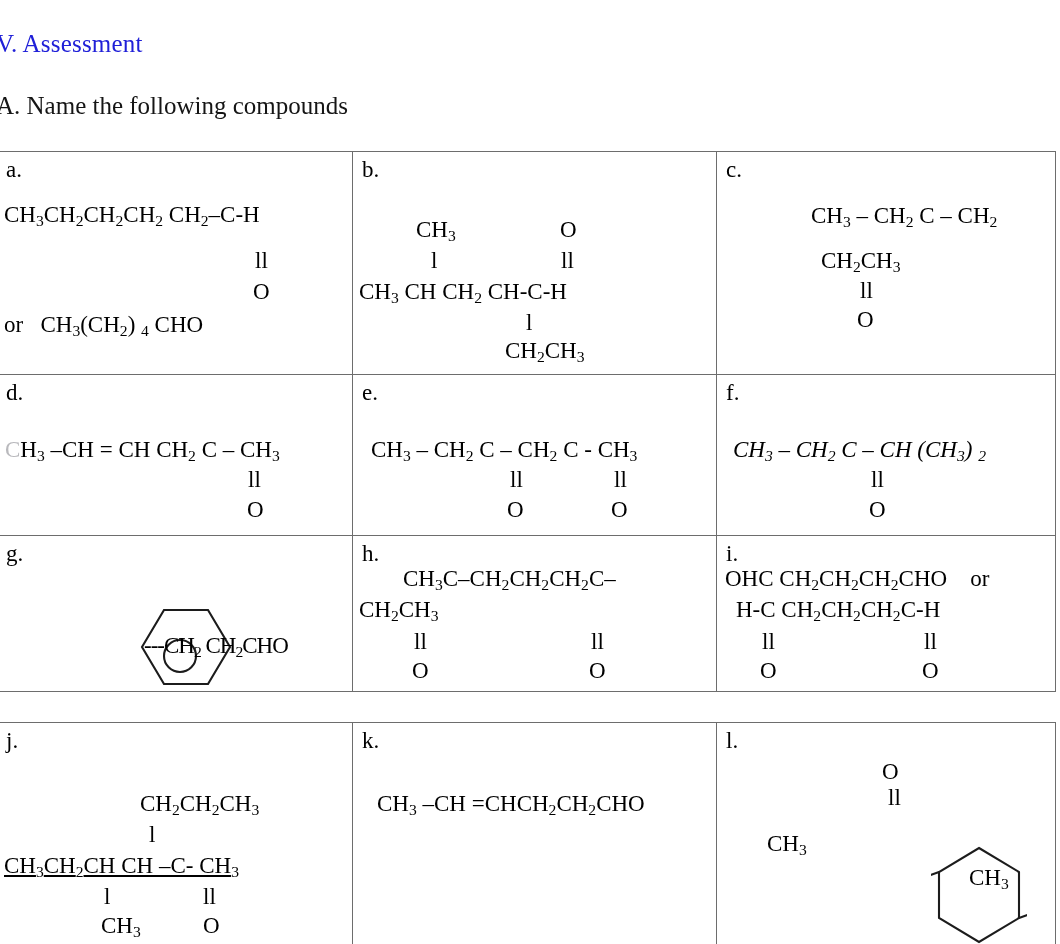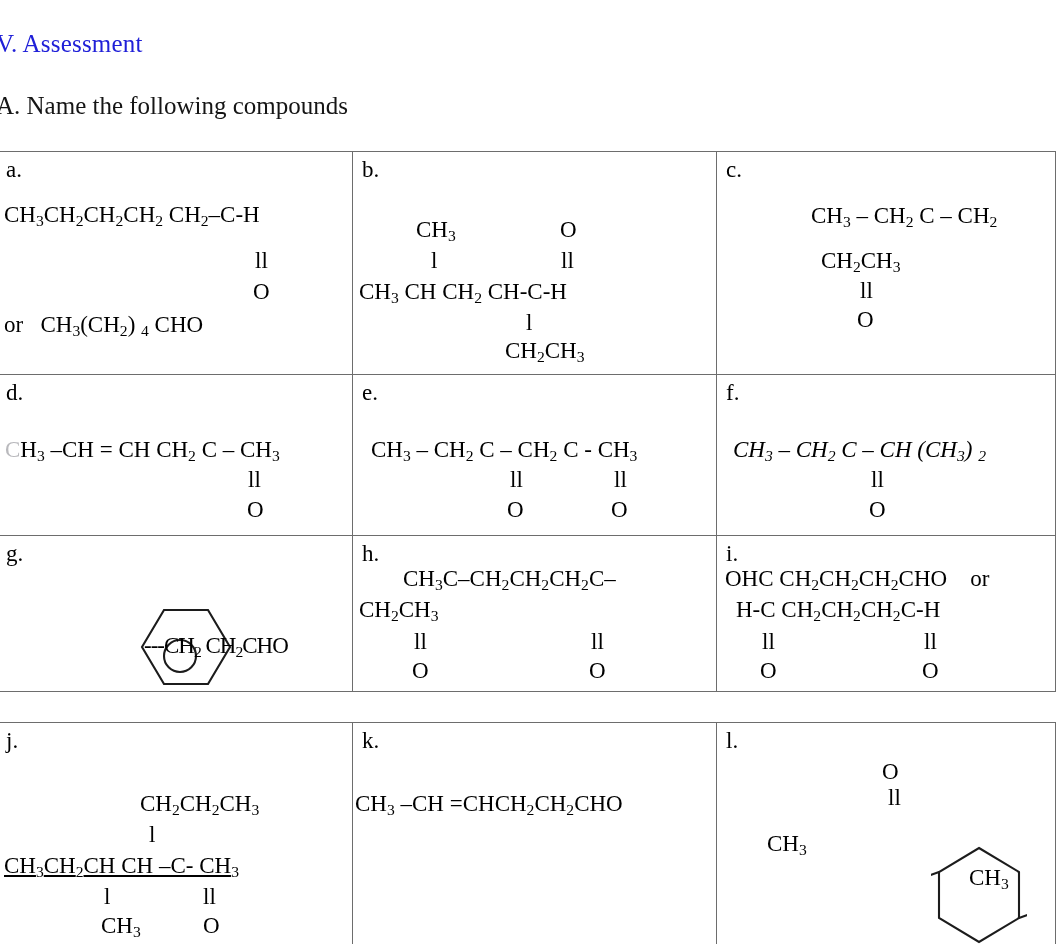--- a/index.html
+++ b/index.html
@@ -243,21 +243,21 @@
             <span class="ln" style="left:7px;   top:130px;text-decoration:underline;">CH<sub>3</sub>CH<sub>2</sub>CH CH –C- CH<sub>3</sub></span>
             <span class="ln" style="left:107px; top:161px;">l</span>
             <span class="ln" style="left:206px; top:161px;">ll</span>
             <span class="ln" style="left:104px; top:190px;">CH<sub>3</sub></span>
             <span class="ln" style="left:206px; top:190px;">O</span>
           </div>
         </td>
         <td>
           <span class="cell-label">k.</span>
           <div class="formula-area">
-            <span class="ln" style="left:2px; top:68px;">CH<sub>3</sub> –CH =CHCH<sub>2</sub>CH<sub>2</sub>CHO</span>
+            <span class="ln" style="left:24px; top:68px;">CH<sub>3</sub> –CH =CHCH<sub>2</sub>CH<sub>2</sub>CHO</span>
           </div>
         </td>
         <td>
           <span class="cell-label">l.</span>
           <div class="formula-area">
             <span class="ln" style="left:165px; top:36px;">O</span>
             <span class="ln" style="left:171px; top:62px;">ll</span>
             <span class="ring-wrap" style="left:133px; top:95px;">
               <svg width="96" height="100" viewBox="0 0 96 100">
                 <polygon points="48,4 88,28 88,74 48,98 8,74 8,28" fill="none" stroke="#1c1c1c" stroke-width="2.1"></polygon>

